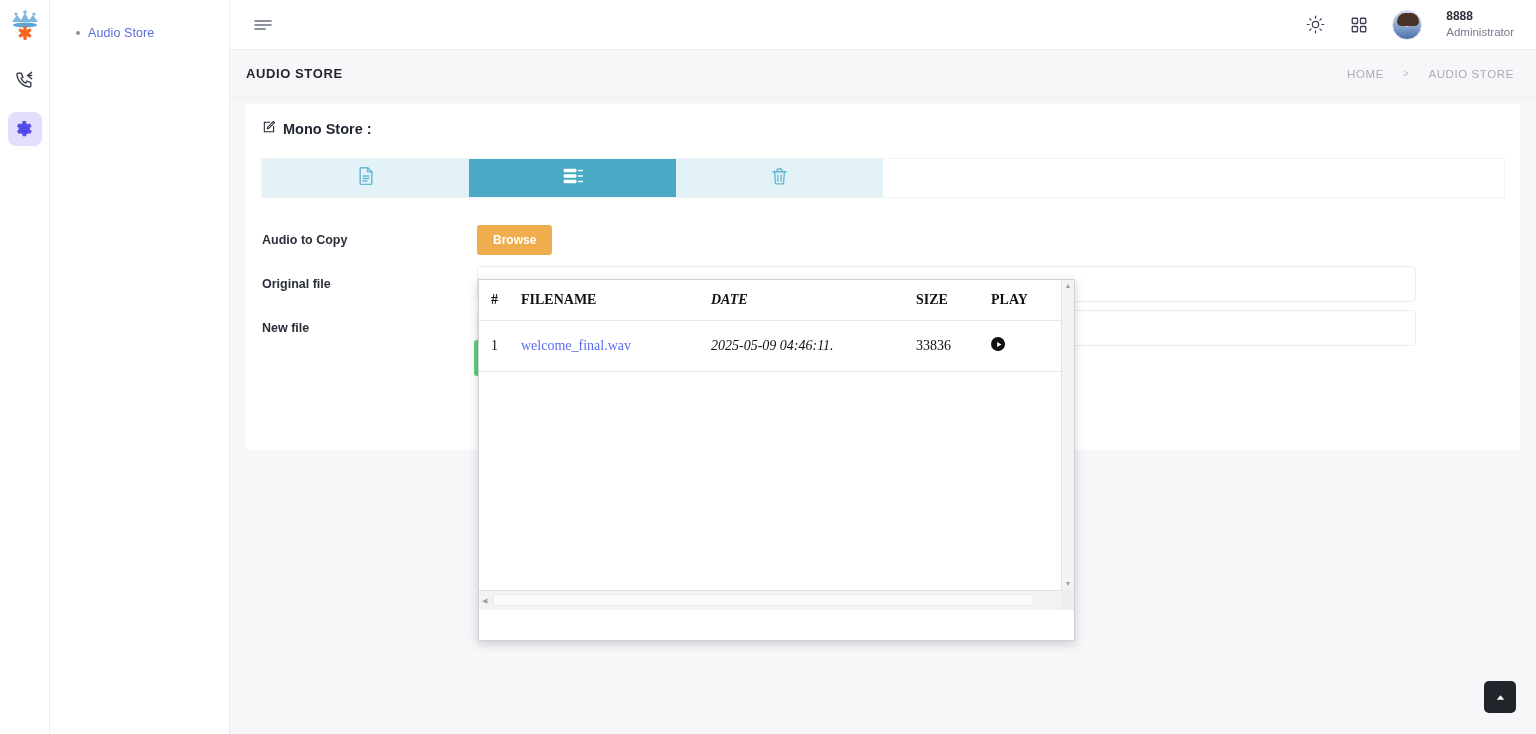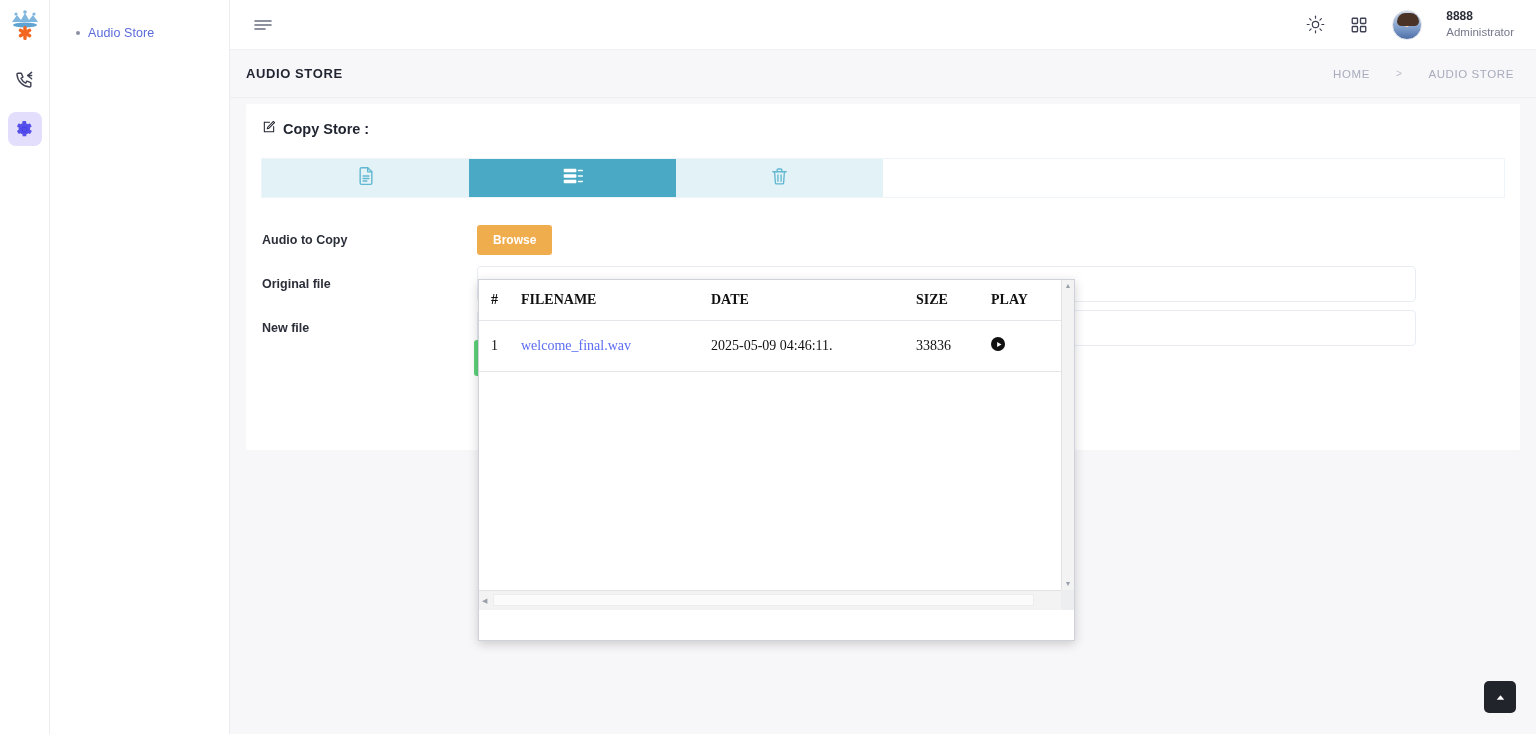--- a/index.html
+++ b/index.html
@@ -68,21 +68,21 @@
   .user-id { font-size: 12px; font-weight: 700; color: #2b2f3a; }
   .user-role { font-size: 11.5px; color: #757a8c; }
 
   
   .page-head {
     position: absolute; left: 230px; top: 50px; width: 1306px; height: 48px;
     background: #f7f7f9; display: flex; align-items: center;
     border-bottom: 1px solid #eeeef2;
   }
   .page-title { margin-left: 16px; font-size: 13px; font-weight: 700; letter-spacing: .6px; color: #1f2430; }
-  .breadcrumb { margin-left: auto; margin-right: 22px; display: flex; align-items: center; gap: 26px;
+  .breadcrumb { margin-left: auto; margin-right: 22px; display: flex; align-items: center; gap: 19px;
     font-size: 11.5px; letter-spacing: .6px; color: #a7abbb; }
   .crumb-sep { font-size: 10px; color: #b9bdca; }
 
   
   .content { position: absolute; left: 230px; top: 98px; width: 1306px; height: 636px; background: #f7f7f9; }
   .card {
     position: absolute; left: 16px; top: 6px; width: 1274px; height: 346px;
     background: #ffffff; border-radius: 2px;
   }
   .card-title { display: flex; align-items: center; gap: 7px; padding: 16px 0 0 16px; font-size: 14.5px; font-weight: 700; color: #1f2430; }
@@ -145,21 +145,21 @@
     text-align: left; font-family: "Liberation Serif", serif;
     font-size: 14px; font-weight: 700; color: #111;
     padding: 12px 0 12px 0; border-bottom: 1px solid #e6e6ea;
   }
   .ac-table td {
     font-family: "Liberation Serif", serif; font-size: 14px; color: #111;
     padding: 16px 0; border-bottom: 1px solid #e6e6ea;
   }
   .col-num   { width: 42px; padding-left: 12px !important; }
   .col-name  { width: 190px; }
-  .col-date  { width: 205px; }
+  .col-date  { width: 205px; font-style: italic; }
   .col-size  { width: 75px; }
   .col-play  { width: 70px; }
   .file-link { color: #5b6cf0; text-decoration: none; }
   .play-btn {
     display: inline-flex; align-items: center; justify-content: center;
     width: 14px; height: 14px; border-radius: 50%; background: #111; color: #fff;
     font-size: 7px; line-height: 1; cursor: pointer;
   }
 
   
@@ -283,21 +283,21 @@
     <div class="card">
 
       <div class="card-title">
         <span>
           <svg width="14" height="14" viewBox="0 0 24 24" fill="none" stroke="#1f2430" stroke-width="1.8" stroke-linecap="round" stroke-linejoin="round">
             <path d="M4 4h9"></path>
               <path d="M4 4v16h16v-9"></path>
               <path d="M19.5 2.5l2 2L12 14l-3 1 1-3z"></path>
           </svg>
         </span>
-        <span>Copy Store :</span>
+        <span>Mono Store :</span>
       </div>
 
       <div class="tabs">
         <div class="tab">
           <span>
             <svg width="20" height="20" viewBox="0 0 24 24" fill="none" stroke="currentColor" stroke-width="1.7" stroke-linecap="round" stroke-linejoin="round">
               <path d="M14 2H6.5A1.5 1.5 0 0 0 5 3.5v17A1.5 1.5 0 0 0 6.5 22h11a1.5 1.5 0 0 0 1.5-1.5V7z"></path>
               <path d="M14 2v5h5"></path>
                 <line x1="8.5" y1="12" x2="15.5" y2="12"></line>
               <line x1="8.5" y1="15" x2="15.5" y2="15"></line>

